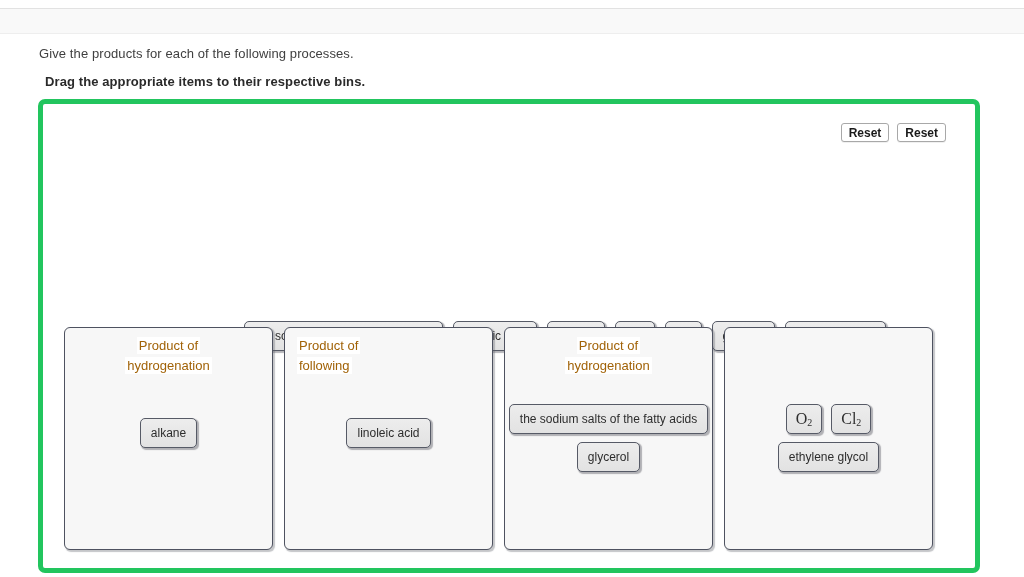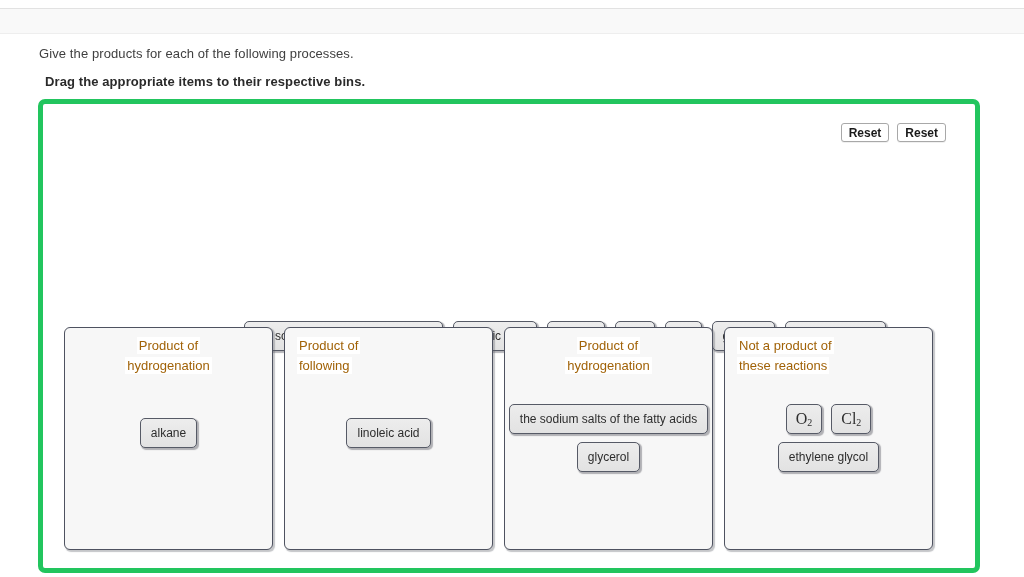--- a/index.html
+++ b/index.html
@@ -219,21 +219,20 @@
           </div>
         </div>
         <div class="bin">
           <div class="bin-label"><span>Product of</span><br><span>hydrogenation</span></div>
           <div class="bin-items">
             <div class="chip">the sodium salts of the fatty acids</div>
             <div class="chip">glycerol</div>
           </div>
         </div>
         <div class="bin">
-          <div class="bin-label align-left"><span>Not a product of</span><br><span>these reactions</span></div>
           <div class="bin-items">
             <div class="chip formula">
               <span>O</span>
               <sub>2</sub>
             </div>
             <div class="chip formula">
               <span>Cl</span>
               <sub>2</sub>
             </div>
             <div class="chip">ethylene glycol</div>

